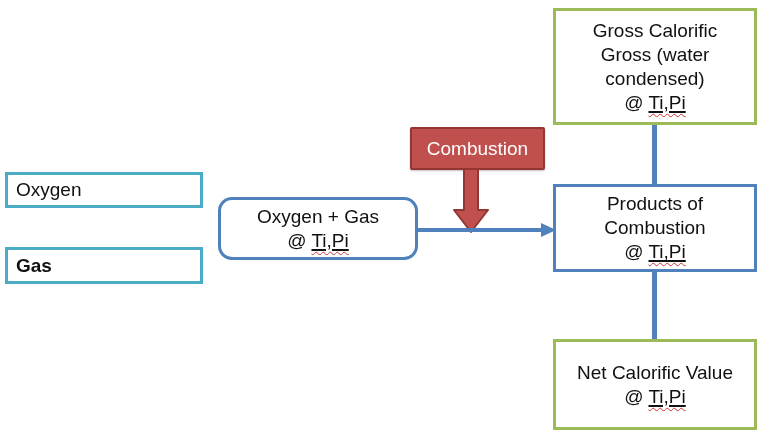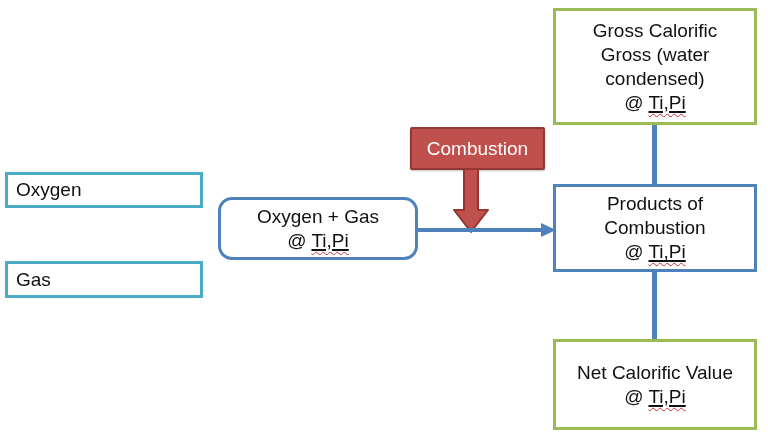--- a/index.html
+++ b/index.html
@@ -29,21 +29,21 @@
   .node.left {
     display: flex;
     align-items: center;
     padding-left: 8px;
   }
   .cyan  { border: 3px solid #4bacc6; }
   .blue  { border: 3px solid #4f81bd; }
   .green { border: 3px solid #9bbb59; }
 
   #box-oxygen   { left: 5px;   top: 172px; width: 198px; height: 36px; }
-  #box-gas      { left: 5px;   top: 261px; width: 198px; height: 37px; }
+  #box-gas      { left: 5px;   top: 247px; width: 198px; height: 37px; font-weight: bold; }
   #box-mixture  { left: 218px; top: 197px; width: 200px; height: 63px; border-radius: 14px; }
   #box-products { left: 553px; top: 184px; width: 204px; height: 88px; }
   #box-gross    { left: 553px; top: 8px;   width: 204px; height: 117px; }
   #box-net      { left: 553px; top: 339px; width: 204px; height: 91px; }
 
   #box-combustion {
     left: 410px; top: 127px; width: 135px; height: 43px;
     position: absolute;
     box-sizing: border-box;
     background: #c0504d;

